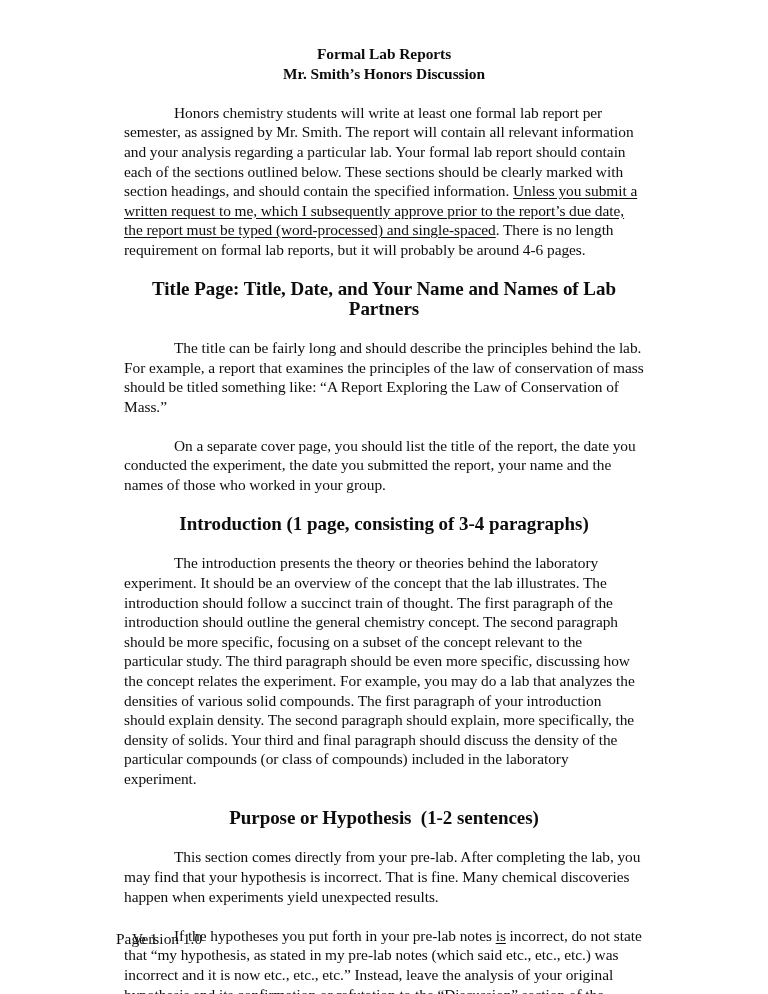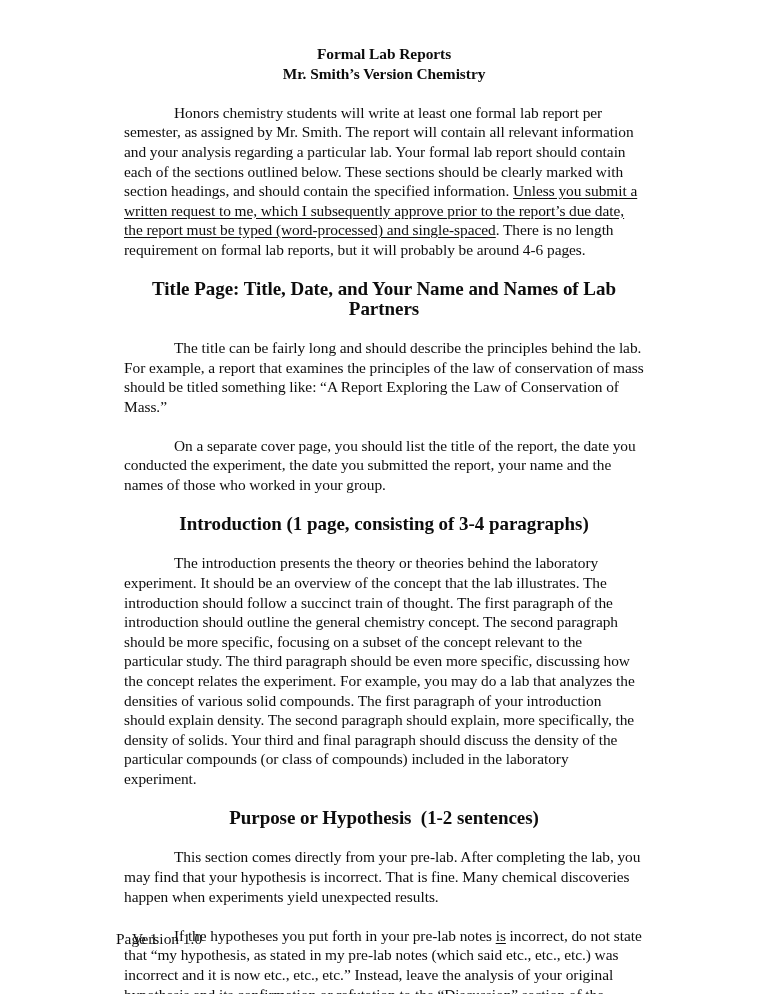--- a/index.html
+++ b/index.html
@@ -96,21 +96,21 @@
 </style>
 </head>
 <body>
 
 <div class="page">
 
   <div class="content">
 
     <div class="doc-title">
       <div>Formal Lab Reports</div>
-      <div>Mr. Smith’s Version Chemistry</div>
+      <div>Mr. Smith’s Honors Discussion</div>
     </div>
 
     <p class="para spaced"><span>Honors chemistry students will write at least one formal lab report per semester, as assigned by Mr. Smith.  The report will contain all relevant information and your analysis regarding a particular lab.  Your formal lab report should contain each of the sections outlined below.  These sections should be clearly marked with section headings, and should contain the specified information.  </span><span class="u">Unless you submit a written request to me, which I subsequently approve prior to the report’s due date, the report must be typed (word-processed) and single-spaced</span><span>.  There is no length requirement on formal lab reports, but it will probably be around 4-6 pages.</span></p>
 
     <h2 class="section-heading">Title Page: Title, Date, and Your Name and Names of Lab Partners</h2>
     <p class="para spaced">The title can be fairly long and should describe the principles behind the lab.  For example, a report that examines the principles of the law of conservation of mass should be titled something like:  “A Report Exploring the Law of Conservation of Mass.”</p>
     <p class="para spaced">On a separate cover page, you should list the title of the report, the date you conducted the experiment, the date you submitted the report, your name and the names of those who worked in your group.</p>
 
     <h2 class="section-heading">Introduction (1 page, consisting of 3-4 paragraphs)</h2>
     <p class="para spaced">The introduction presents the theory or theories behind the laboratory experiment. It should be an overview of the concept that the lab illustrates. The introduction should follow a succinct train of thought. The first paragraph of the introduction should outline the general chemistry concept. The second paragraph should be more specific, focusing on a subset of the concept relevant to the particular study.  The third paragraph should be even more specific, discussing how the concept relates the experiment. For example, you may do a lab that analyzes the densities of various solid compounds. The first paragraph of your introduction should explain density. The second paragraph should explain, more specifically, the density of solids. Your third and final paragraph should discuss the density of the particular compounds (or class of compounds) included in the laboratory experiment.</p>

